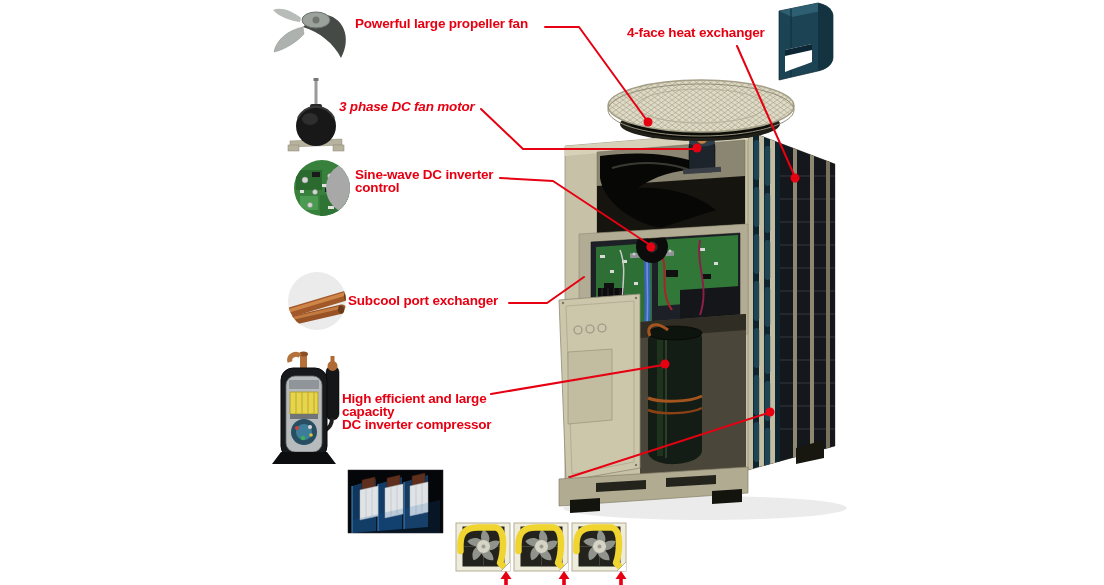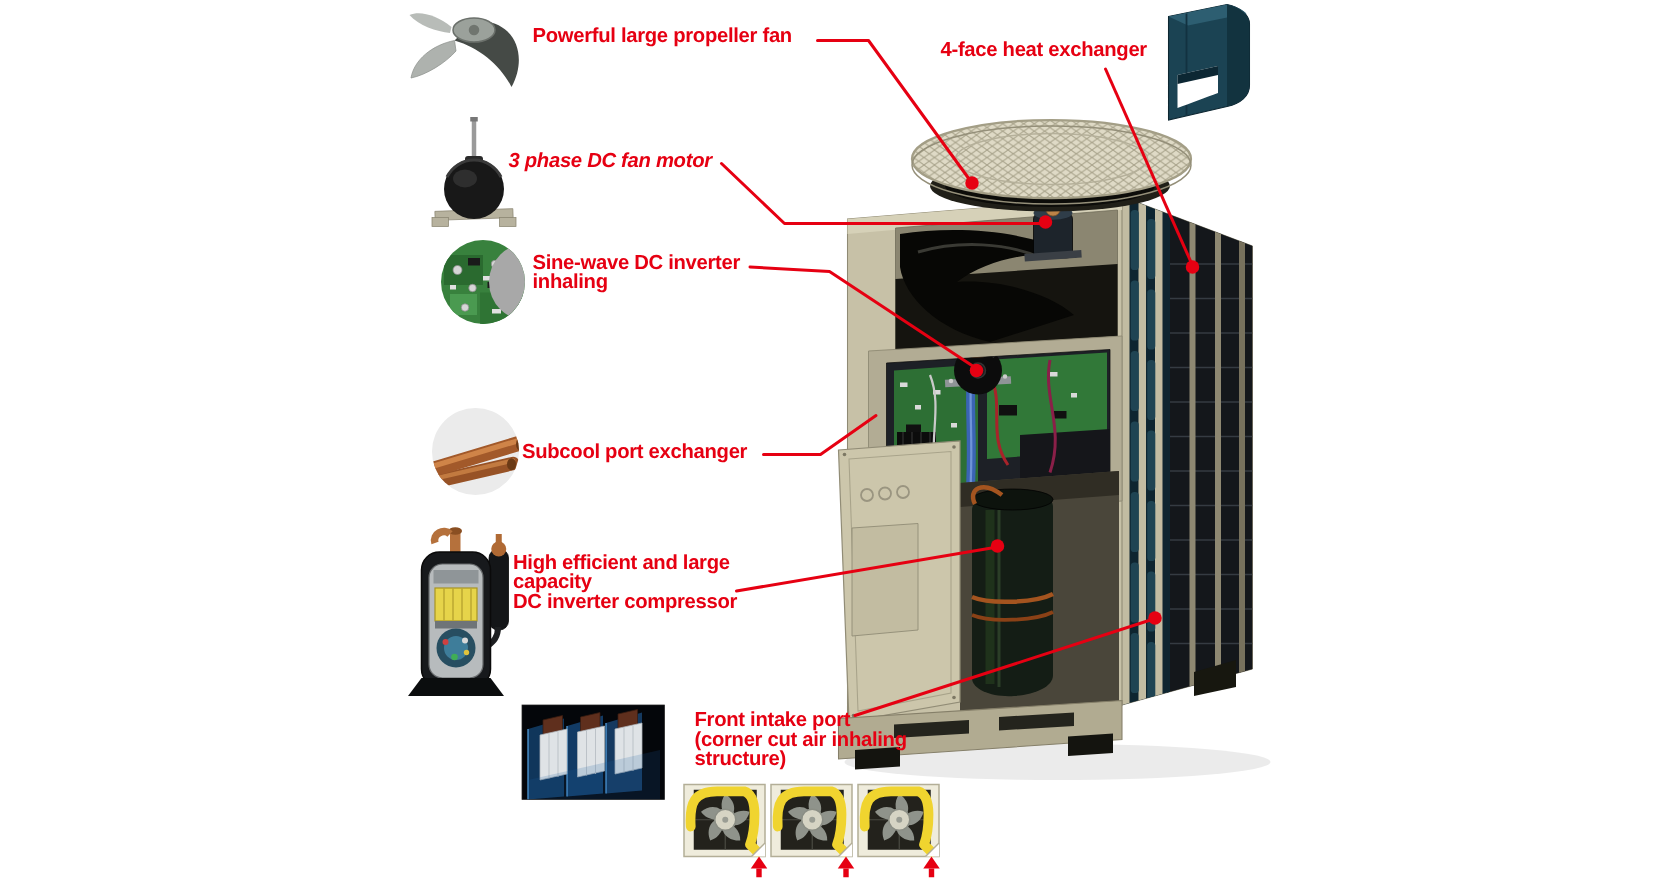--- a/index.html
+++ b/index.html
@@ -316,23 +316,20 @@
     <circle cx="651" cy="247" r="4.5"></circle>
     <circle cx="795" cy="178" r="4.5"></circle>
     <circle cx="665" cy="364" r="4.5"></circle>
     <circle cx="770" cy="412" r="4.5"></circle>
   </g>
 </svg>
 
 <div class="callout" style="left:355px;top:17px;">Powerful large propeller fan</div>
 <div class="callout" style="left:339px;top:100px;font-style:italic;">3 phase DC fan motor</div>
 <div class="callout" style="left:355px;top:168px;">Sine-wave DC inverter
-inhaling</div>
+control</div>
 <div class="callout" style="left:627px;top:26px;">4-face heat exchanger</div>
 <div class="callout" style="left:348px;top:294px;">Subcool port exchanger</div>
-<div class="callout" style="left:342px;top:368px;">High efficient and large
+<div class="callout" style="left:342px;top:392px;">High efficient and large
 capacity
 DC inverter compressor</div>
-<div class="callout" style="left:463px;top:473px;">Front intake port
-(corner cut air inhaling
-structure)</div>
 
 </div>
 
 </body></html>

